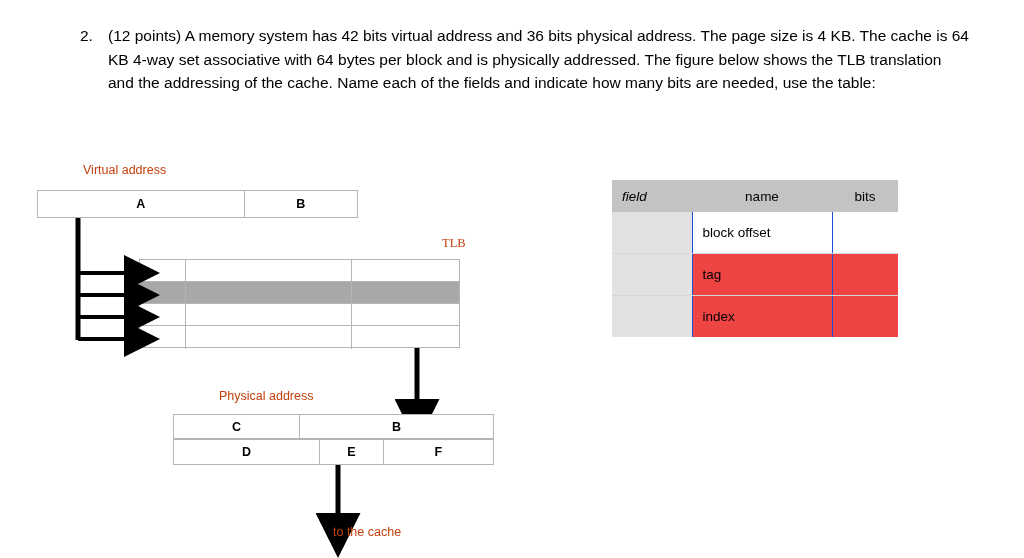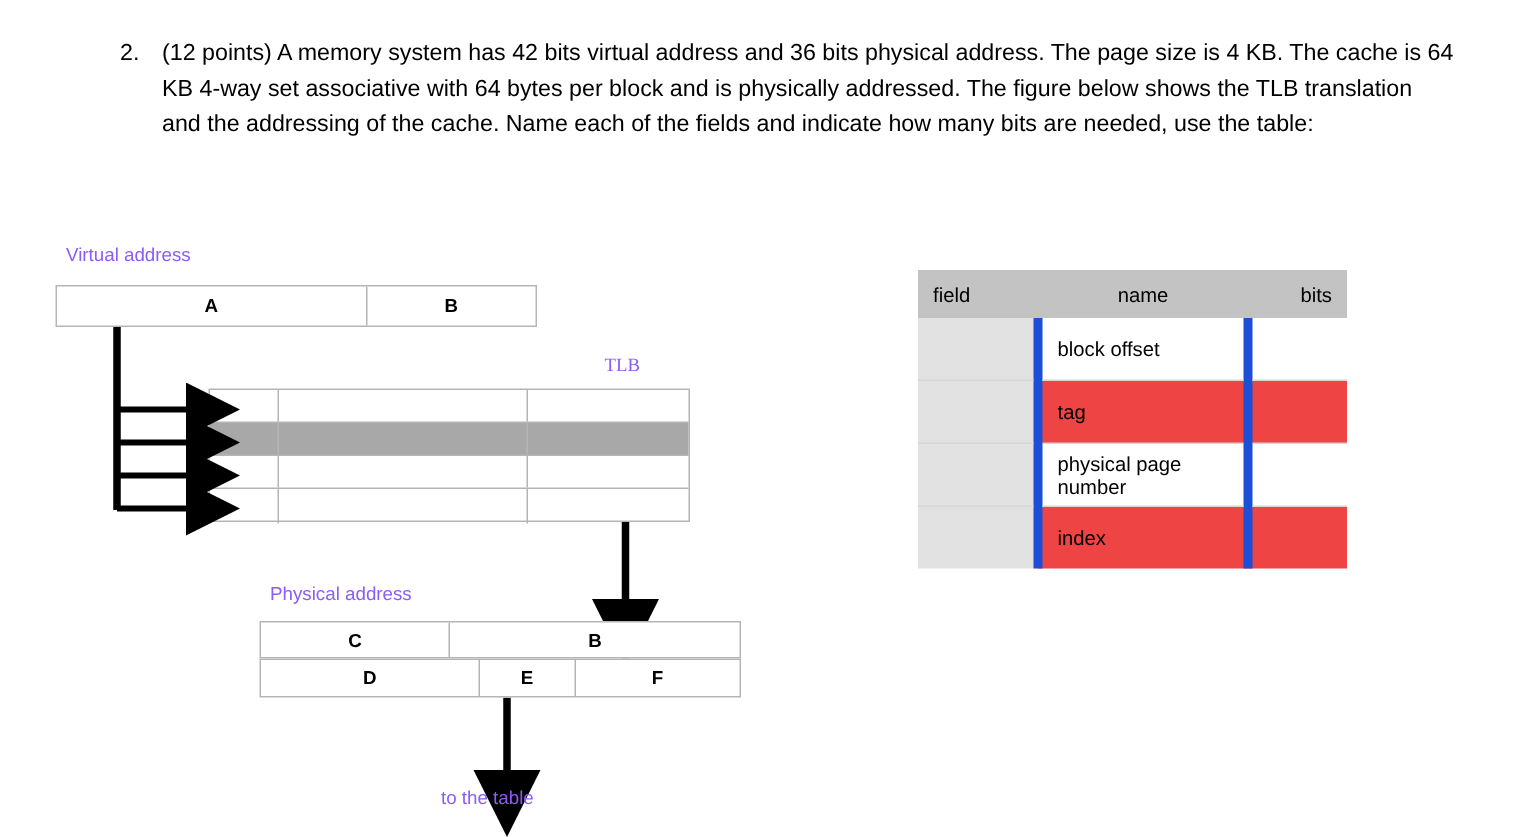--- a/index.html
+++ b/index.html
@@ -49,21 +49,22 @@
     height: 558px;
     pointer-events: none;
   }
   #diagram > * { pointer-events: auto; }
 
   .cap {
     position: absolute;
     font-size: 12.5px;
     line-height: 15px;
     white-space: nowrap;
-    color: #8b5cf6;
+    color: #c2410c;
+    margin-left: 39px;
   }
 
   
   .fieldbox {
     position: absolute;
     box-sizing: border-box;
     border: 1px solid #b5b5b5;
     background: #ffffff;
     display: flex;
   }
@@ -111,27 +112,27 @@
   }
   #field-table th {
     background: #c3c3c3;
     font-weight: normal;
     font-size: 13.5px;
     height: 32px;
     padding: 0 10px;
     border: none;
     color: #000;
   }
-  #field-table th.th-field { text-align: left; width: 60px; }
+  #field-table th.th-field { text-align: left; width: 60px; font-style: italic; }
   #field-table th.th-name  { text-align: center; }
-  #field-table th.th-bits  { text-align: right; width: 46px; }
+  #field-table th.th-bits  { text-align: center; width: 46px; }
 
   #field-table td {
     height: 41px;
-    border-right: 6px solid #1d4ed8;
+    border-right: 1px solid #1d4ed8;
     border-bottom: 1px solid #d6d6d6;
     padding: 0 10px;
     font-size: 13.5px;
     color: #000;
     background: #ffffff;
   }
   #field-table td.c-field { background: #e2e2e2; width: 60px; padding: 0; }
   #field-table td.c-bits  { width: 46px; padding: 0; border-right: none; }
   #field-table tr.alt td { background: #ef4444; }
   #field-table tr.alt td.c-field { background: #e2e2e2; }
@@ -206,21 +207,21 @@
     <div class="fieldcell" style="width:127px;">C</div>
     <div class="fieldcell" style="width:194px;">B</div>
   </div>
 
   <div class="fieldbox" style="left:173px; top:439px; width:321px; height:26px;">
     <div class="fieldcell" style="width:147px;">D</div>
     <div class="fieldcell" style="width:64px;">E</div>
     <div class="fieldcell" style="width:110px;">F</div>
   </div>
 
-  <div class="cap" style="left:294px; top:525px;">to the table</div>
+  <div class="cap" style="left:294px; top:525px;">to the cache</div>
 </div>
 
 <table id="field-table">
   <thead>
     <tr>
       <th class="th-field">field</th>
       <th class="th-name">name</th>
       <th class="th-bits">bits</th>
     </tr>
   </thead>
@@ -228,24 +229,19 @@
     <tr>
       <td class="c-field"></td>
       <td class="c-name">block offset</td>
       <td class="c-bits"></td>
     </tr>
     <tr class="alt">
       <td class="c-field"></td>
       <td class="c-name">tag</td>
       <td class="c-bits"></td>
     </tr>
-    <tr>
-      <td class="c-field"></td>
-      <td class="c-name">physical page number</td>
-      <td class="c-bits"></td>
-    </tr>
     <tr class="alt">
       <td class="c-field"></td>
       <td class="c-name">index</td>
       <td class="c-bits"></td>
     </tr>
   </tbody>
 </table>
 
 </body></html>

